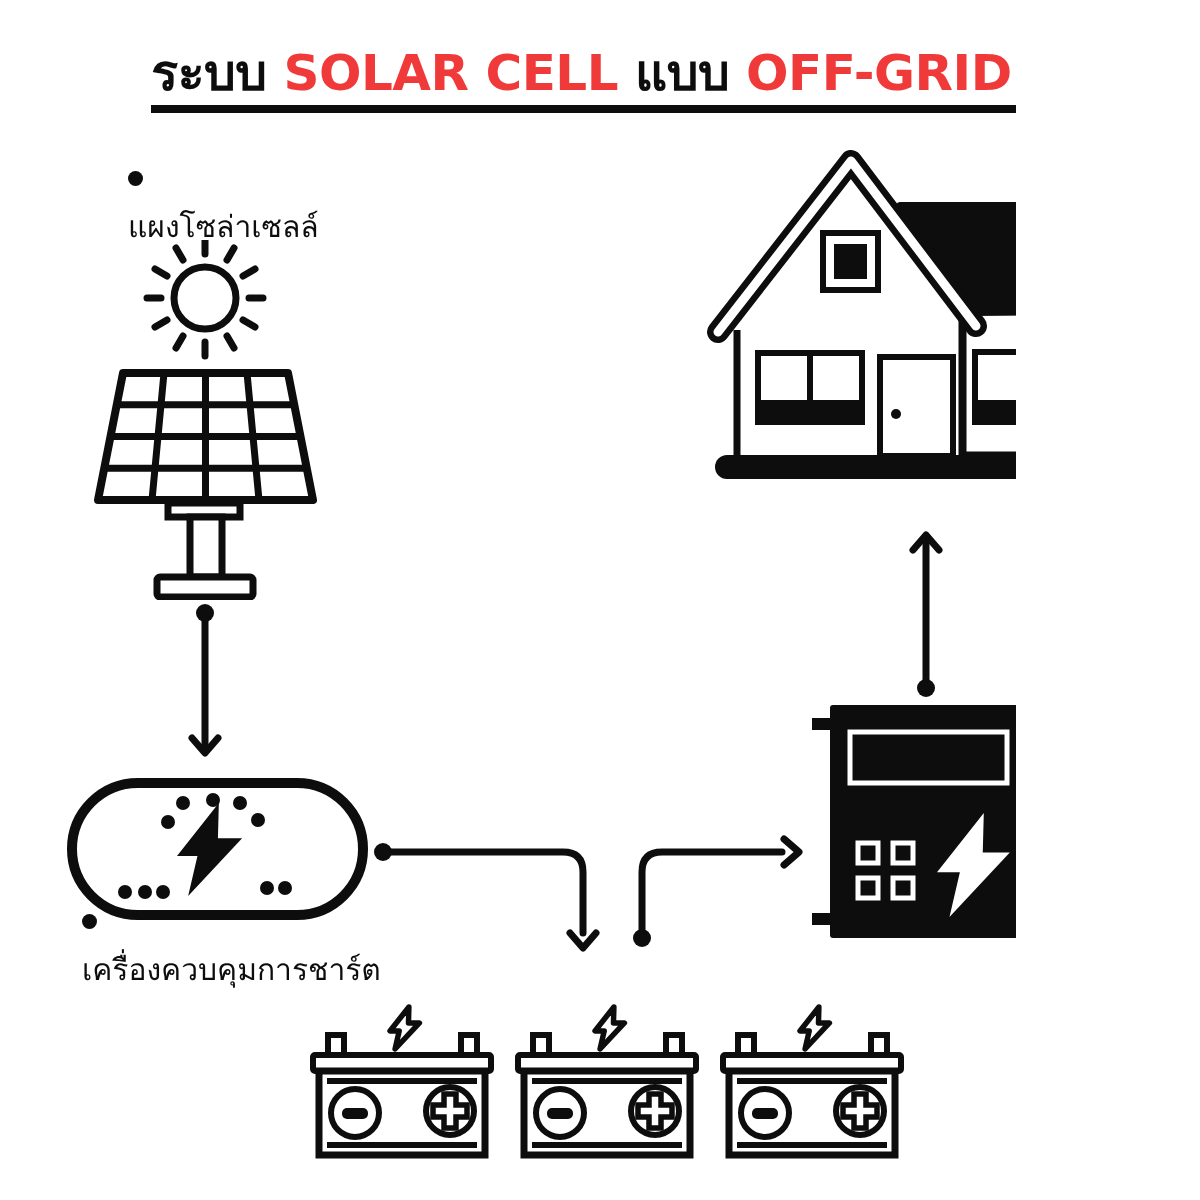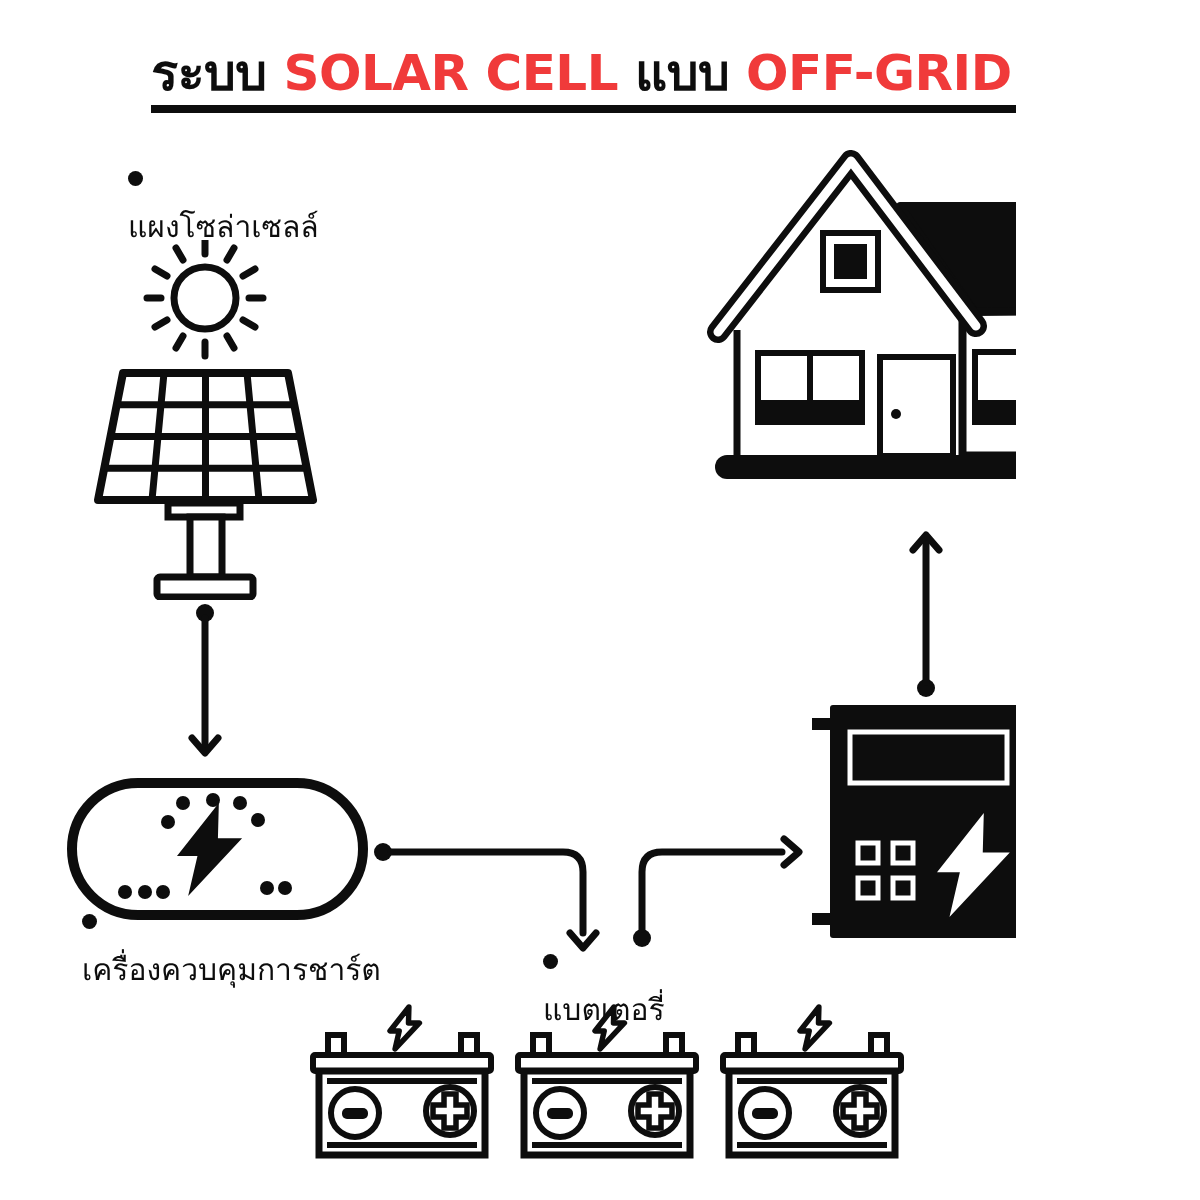--- a/index.html
+++ b/index.html
@@ -120,24 +120,20 @@
     <g fill="none" stroke="#ffffff" stroke-width="5">
       <rect x="50" y="145" width="20" height="20"></rect>
         <rect x="85" y="145" width="20" height="20"></rect>
       <rect x="50" y="180" width="20" height="20"></rect>
         <rect x="85" y="180" width="20" height="20"></rect>
     </g>
     <use href="#bolt" transform="translate(129,115) scale(1.04)" fill="#ffffff"></use>
   </svg>
 
 
-  <div class="node-label" style="left:543px;top:954px;">
-    <span class="bullet"></span>
-    <span>แบตเตอรี่</span>
-  </div>
 
   <svg class="icon" style="left:305px;top:1003px;" width="190" height="165" viewBox="0 0 190 165">
     <use href="#bolt" transform="translate(85,4) scale(0.42)" fill="#ffffff" stroke="#0d0d0d" stroke-width="13" stroke-linejoin="round"></use>
     <g fill="#ffffff" stroke="#0d0d0d">
       <rect x="23" y="32" width="16" height="22" stroke-width="6"></rect>
       <rect x="156" y="32" width="16" height="22" stroke-width="6"></rect>
       <rect x="8" y="52" width="178" height="16" rx="2" stroke-width="6"></rect>
       <rect x="14" y="68" width="166" height="84" stroke-width="7"></rect>
       <path d="M22,78 L172,78 M22,142 L172,142" stroke-width="6" fill="none"></path>
       <circle cx="50" cy="110" r="24" stroke-width="6"></circle>

